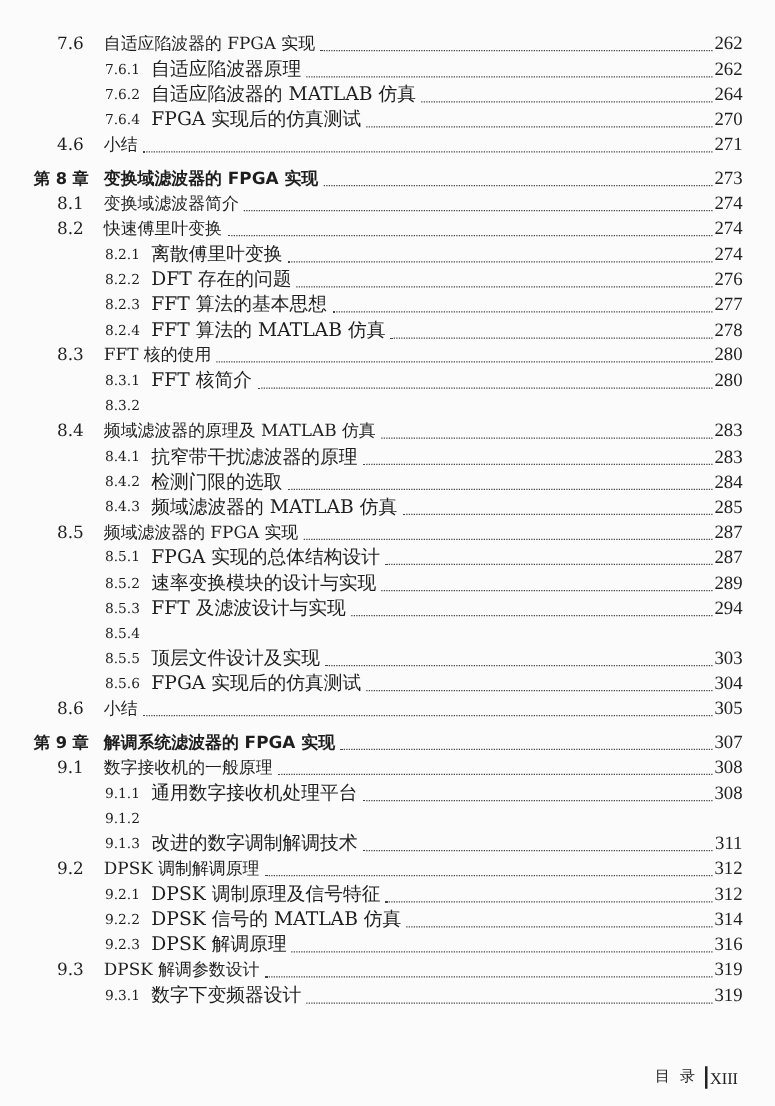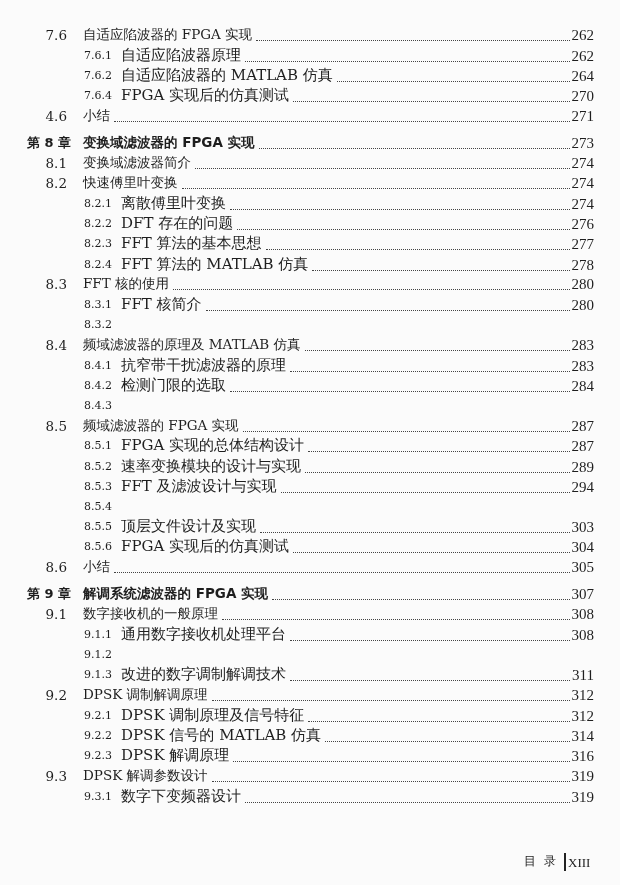--- a/index.html
+++ b/index.html
@@ -169,20 +169,25 @@
     <div class="row sub">
       <span class="num">8.4.2</span>
       <span class="entry">
         <span class="title">检测门限的选取</span>
         <span class="leader"></span>
         <span class="page">284</span>
       </span>
     </div>
     <div class="row sub">
       <span class="num">8.4.3</span>
+      <span class="entry">
+        <span class="title">频域滤波器的 MATLAB 仿真</span>
+        <span class="leader"></span>
+        <span class="page">285</span>
+      </span>
     </div>
     <div class="row section">
       <span class="num">8.5</span>
       <span class="entry">
         <span class="title">频域滤波器的 FPGA 实现</span>
         <span class="leader"></span>
         <span class="page">287</span>
       </span>
     </div>
     <div class="row sub">

